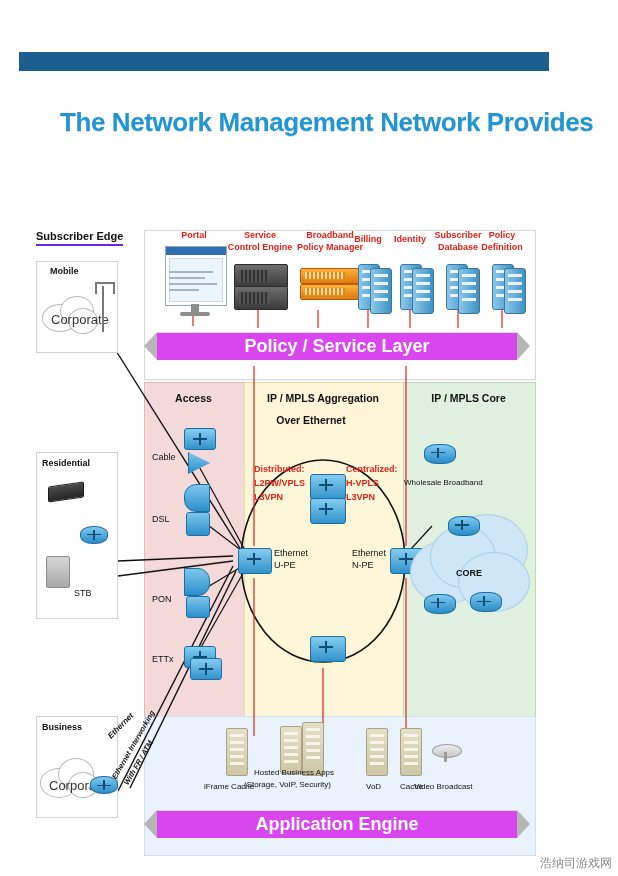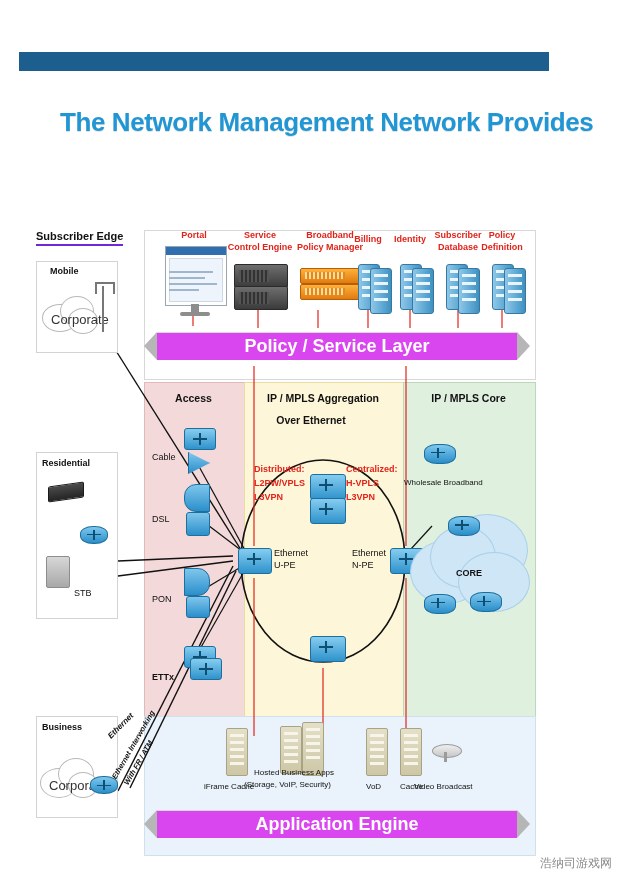--- a/index.html
+++ b/index.html
@@ -298,21 +298,21 @@
     <div class="accicon" style="left:170px;top:236px;width:20px;height:20px;clip-path:polygon(0 0,100% 50%,0 100%);"></div>
 
     <div class="lbl" style="left:134px;top:298px;">DSL</div>
     <div class="accicon" style="left:166px;top:268px;width:24px;height:26px;border-radius:12px 0 0 12px;"></div>
     <div class="accicon" style="left:168px;top:296px;width:22px;height:22px;border-radius:3px;"></div>
 
     <div class="lbl" style="left:134px;top:378px;">PON</div>
     <div class="accicon" style="left:166px;top:352px;width:24px;height:26px;border-radius:0 12px 12px 0;"></div>
     <div class="accicon" style="left:168px;top:380px;width:22px;height:20px;border-radius:3px;"></div>
 
-    <div class="lbl" style="left:134px;top:456px;font-weight:bold;">ETTx</div>
+    <div class="lbl" style="left:134px;top:438px;">ETTx</div>
     <div class="switch" style="left:166px;top:430px;"></div>
     <div class="switch" style="left:172px;top:442px;"></div>
 
     <div class="panel-title" style="left:226px;top:176px;width:158px;">IP / MPLS Aggregation</div>
     <div class="panel-title" style="left:226px;top:198px;width:134px;">Over Ethernet</div>
 
     <div class="lbl red" style="left:236px;top:248px;width:62px;text-align:left;">Distributed:</div>
     <div class="lbl red" style="left:236px;top:262px;width:62px;text-align:left;">L2PW/VPLS</div>
     <div class="lbl red" style="left:236px;top:276px;width:62px;text-align:left;">L3VPN</div>
 

